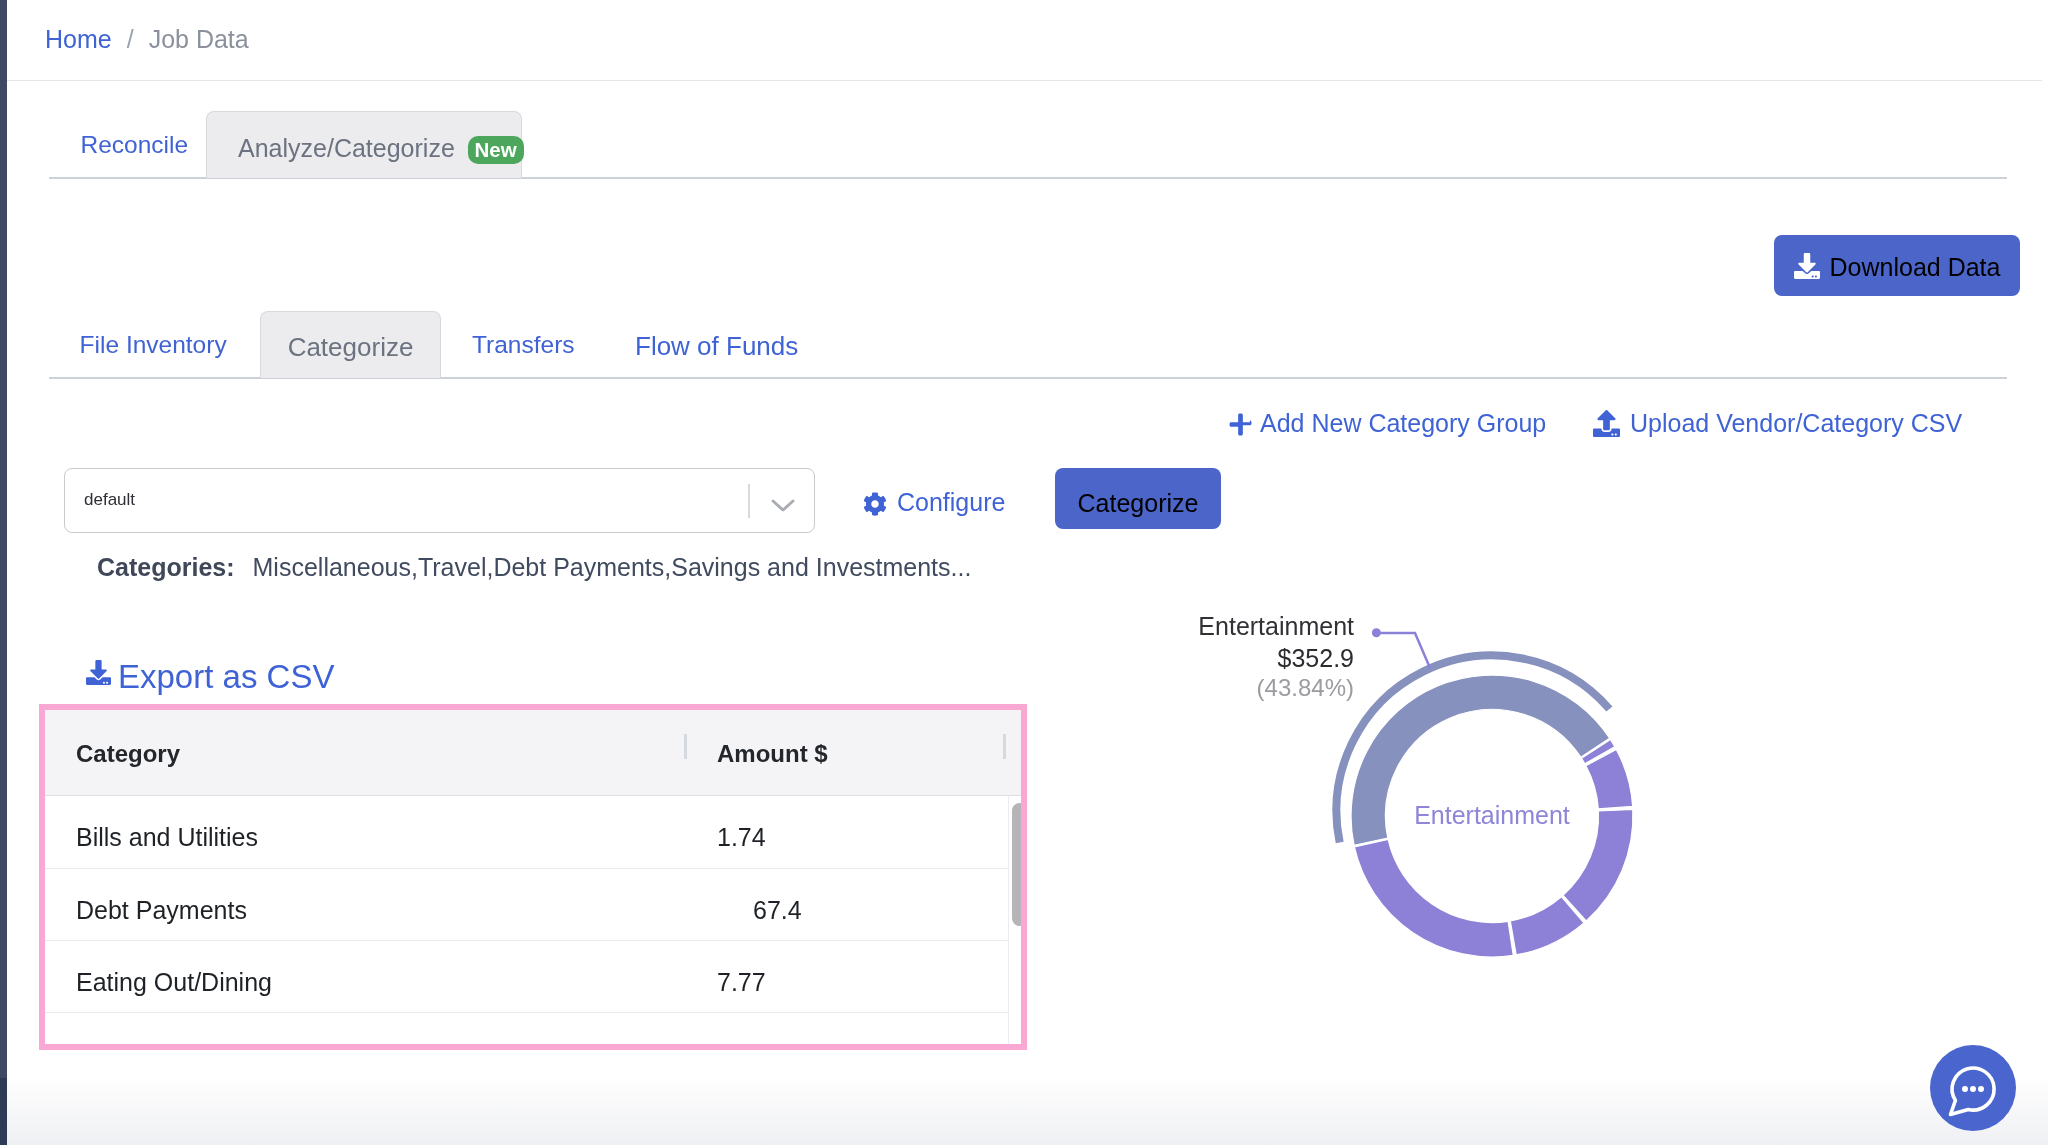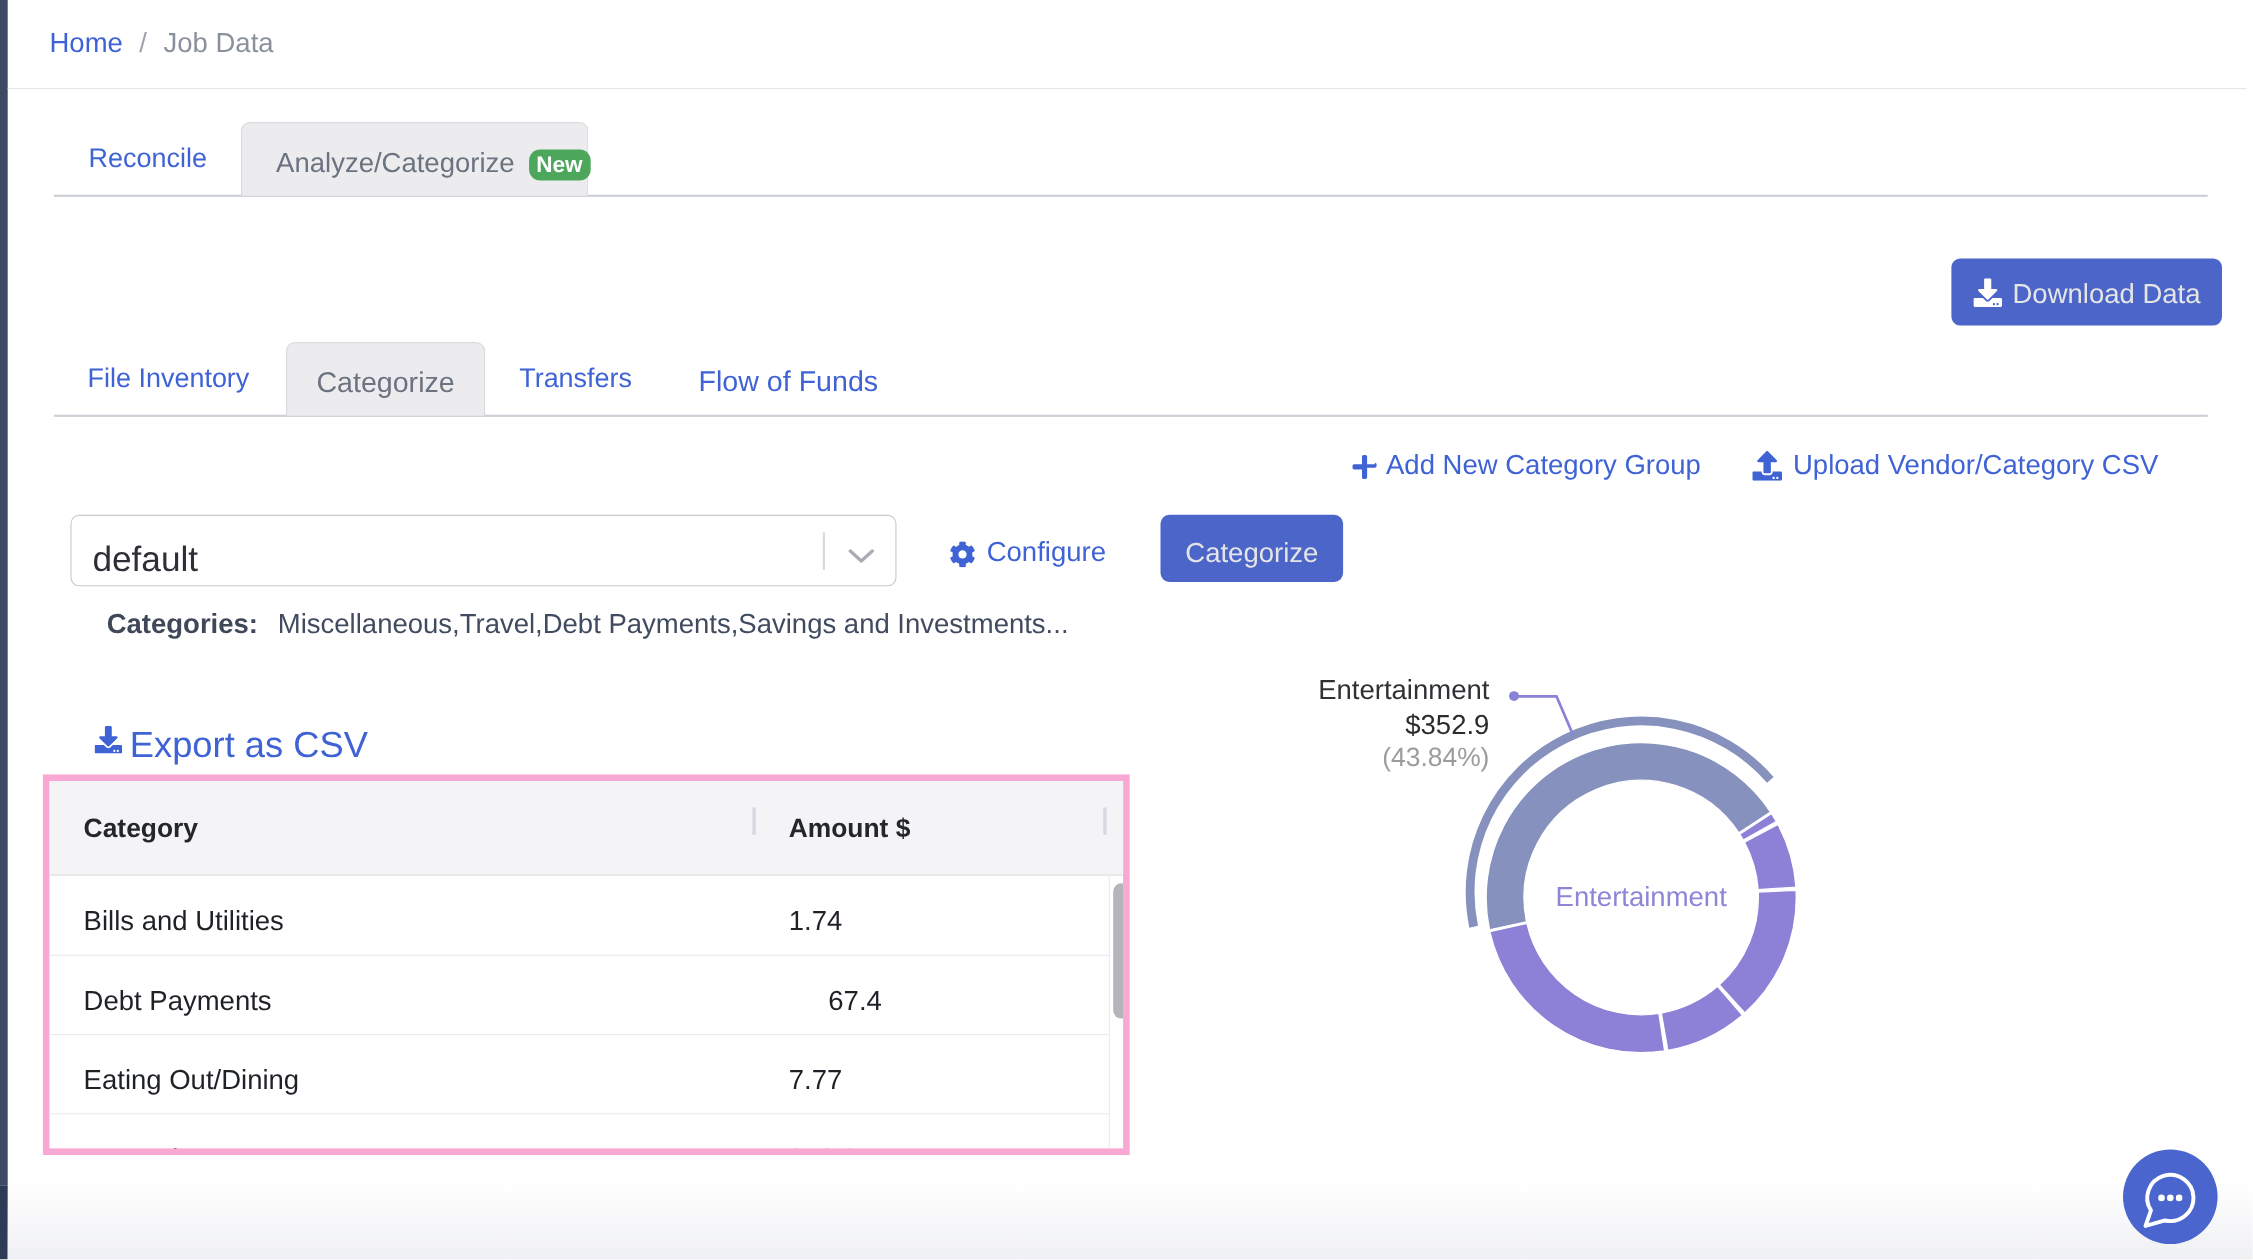--- a/index.html
+++ b/index.html
@@ -4,36 +4,36 @@
 <style>
 * { margin:0; padding:0; box-sizing:border-box; }
 html,body { width:2048px; height:1145px; background:#ffffff; font-family:"Liberation Sans",sans-serif; overflow:hidden; position:relative; }
 .abs { position:absolute; }
 .blue { color:#3f63d5; }
 .stripe-top { position:absolute; left:0; top:0; width:7px; height:1078px; background:#3e4a63; }
 .stripe-bot { position:absolute; left:0; top:1078px; width:7px; height:67px; background:#2e3b56; }
 .hline { position:absolute; height:1px; background:#e6e6ea; }
 .tabline { position:absolute; height:1.5px; background:#ccd1d8; }
 .tab-active { position:absolute; background:#ececee; border:1px solid #d9d9dd; border-bottom:none; border-radius:8px 8px 0 0; color:#6b7280; }
-.btn { position:absolute; background:#4c65c9; border-radius:8px; color:#e5e5e5; }
+.btn { position:absolute; background:#4c65c9; border-radius:8px; color:#000000; }
 .bottom-grad { position:absolute; left:7px; right:0; bottom:0; height:70px; background:linear-gradient(to bottom, rgba(240,240,243,0), #eff0f3); }
 </style>
 </head>
 <body>
 <div class="stripe-top"></div>
 <div class="stripe-bot"></div>
 <div class="bottom-grad"></div>
 
 <div class="abs" style="left:45px; top:25.2px; font-size:25px; color:#8b919c; white-space:nowrap;">
   <span class="blue">Home</span><span style="color:#9ca3ad; margin:0 15px;">/</span><span>Job Data</span>
 </div>
 <div class="hline" style="left:7px; top:80px; width:2035px;"></div>
 
 <div class="tabline" style="left:49px; top:177px; width:1958px;"></div>
-<div class="tab-active" style="left:219px; top:111px; width:316px; height:67px;">
+<div class="tab-active" style="left:206px; top:111px; width:316px; height:67px;">
   <span style="position:absolute; left:31px; top:21.9px; font-size:25px; white-space:nowrap;">Analyze/Categorize</span>
   <span style="position:absolute; left:260.5px; top:23.5px; width:56px; height:28.5px; background:#4ca75c; color:#fff; font-size:20.5px; font-weight:bold; border-radius:10px; text-align:center; line-height:28.5px;">New</span>
 </div>
 <div class="abs blue" style="left:80.5px; top:131px; font-size:24.5px;">Reconcile</div>
 
 <div class="btn" style="left:1774px; top:235px; width:246px; height:61px; display:flex; align-items:center; justify-content:center;">
   <svg width="26" height="26" viewBox="0 0 512 512" style="margin-right:10px;">
       <path fill="#fff" d="M216 0h80c13.3 0 24 10.7 24 24v168h87.7c17.8 0 26.7 21.5 14.1 34.1L269.7 378.3c-7.5 7.5-19.8 7.5-27.3 0L90.1 226.1c-12.6-12.6-3.7-34.1 14.1-34.1H192V24c0-13.3 10.7-24 24-24zm296 376v112c0 13.3-10.7 24-24 24H24c-13.3 0-24-10.7-24-24V376c0-13.3 10.7-24 24-24h146.7l49 49c20.1 20.1 52.5 20.1 72.6 0l49-49H488c13.3 0 24 10.7 24 24zm-124 88c0-11-9-20-20-20s-20 9-20 20 9 20 20 20 20-9 20-20zm64 0c0-11-9-20-20-20s-20 9-20 20 9 20 20 20 20-9 20-20z"></path>
     </svg>
   <span style="font-size:25px; padding-top:3px;">Download Data</span>
@@ -50,21 +50,21 @@
 <svg class="abs" style="left:1228px; top:412px;" width="25" height="25" viewBox="0 0 448 512">
     <path fill="#3f63d5" d="M416 208H272V64c0-17.67-14.33-32-32-32h-32c-17.67 0-32 14.33-32 32v144H32c-17.67 0-32 14.33-32 32v32c0 17.67 14.33 32 32 32h144v144c0 17.67 14.33 32 32 32h32c17.67 0 32-14.33 32-32V272h144c17.67 0 32-14.33 32-32v-32c0-17.67-14.33-32-32-32z"></path>
   </svg>
 <div class="abs blue" style="left:1260px; top:409px; font-size:25px;">Add New Category Group</div>
 <svg class="abs" style="left:1593px; top:410px;" width="27" height="27" viewBox="0 0 512 512">
     <path fill="#3f63d5" d="M296 384h-80c-13.3 0-24-10.7-24-24V192h-87.7c-17.8 0-26.7-21.5-14.1-34.1L242.3 5.7c7.5-7.5 19.8-7.5 27.3 0l152.2 152.2c12.6 12.6 3.7 34.1-14.1 34.1H320v168c0 13.3-10.7 24-24 24zm216-8v112c0 13.3-10.7 24-24 24H24c-13.3 0-24-10.7-24-24V376c0-13.3 10.7-24 24-24h136v8c0 30.9 25.1 56 56 56h80c30.9 0 56-25.1 56-56v-8h136c13.3 0 24 10.7 24 24zm-124 88c0-11-9-20-20-20s-20 9-20 20 9 20 20 20 20-9 20-20zm64 0c0-11-9-20-20-20s-20 9-20 20 9 20 20 20 20-9 20-20z"></path>
   </svg>
 <div class="abs blue" style="left:1630px; top:409px; font-size:25px;">Upload Vendor/Category CSV</div>
 
 <div class="abs" style="left:64px; top:468px; width:751px; height:65px; border:1px solid #c9c9ce; border-radius:8px; background:#fff;">
-  <span style="position:absolute; left:19px; top:20.9px; font-size:32px; color:#2e2e36;">default</span>
+  <span style="position:absolute; left:19px; top:20.9px; font-size:17px; color:#2e2e36;">default</span>
   <span style="position:absolute; left:683px; top:15px; width:1.5px; height:34px; background:#d9d9dd;"></span>
   <svg style="position:absolute; left:706px; top:30px;" width="24" height="13" viewBox="0 0 24 13">
       <polyline points="2,2 12,11 22,2" fill="none" stroke="#a9adb3" stroke-width="3" stroke-linecap="round" stroke-linejoin="round"></polyline>
     </svg>
 </div>
 <svg class="abs" style="left:863px; top:492px;" width="24" height="24" viewBox="0 0 512 512">
     <path fill="#3f63d5" d="M487.4 315.7l-42.6-24.6c4.3-23.2 4.3-47 0-70.2l42.6-24.6c4.9-2.8 7.1-8.6 5.5-14-11.1-35.6-30-67.8-54.7-94.6-3.8-4.1-10-5.1-14.8-2.3L380.8 110c-17.9-15.4-38.5-27.3-60.8-35.1V25.8c0-5.6-3.9-10.5-9.4-11.7-36.7-8.2-74.3-7.8-109.2 0-5.5 1.2-9.4 6.1-9.4 11.7V75c-22.2 7.9-42.8 19.8-60.8 35.1L88.7 85.5c-4.9-2.8-11-1.9-14.8 2.3-24.7 26.7-43.6 58.9-54.7 94.6-1.7 5.4.6 11.2 5.5 14L67.3 221c-4.3 23.2-4.3 47 0 70.2l-42.6 24.6c-4.9 2.8-7.1 8.6-5.5 14 11.1 35.6 30 67.8 54.7 94.6 3.8 4.1 10 5.1 14.8 2.3l42.6-24.6c17.9 15.4 38.5 27.3 60.8 35.1v49.2c0 5.6 3.9 10.5 9.4 11.7 36.7 8.2 74.3 7.8 109.2 0 5.5-1.2 9.4-6.1 9.4-11.7v-49.2c22.2-7.9 42.8-19.8 60.8-35.1l42.6 24.6c4.9 2.8 11 1.9 14.8-2.3 24.7-26.7 43.6-58.9 54.7-94.6 1.5-5.5-.7-11.3-5.6-14.1zM256 336c-44.1 0-80-35.9-80-80s35.9-80 80-80 80 35.9 80 80-35.9 80-80 80z"></path>
   </svg>
 <div class="abs blue" style="left:897px; top:488.4px; font-size:25px;">Configure</div>
 <div class="btn" style="left:1055px; top:468px; width:166px; height:61px;">

